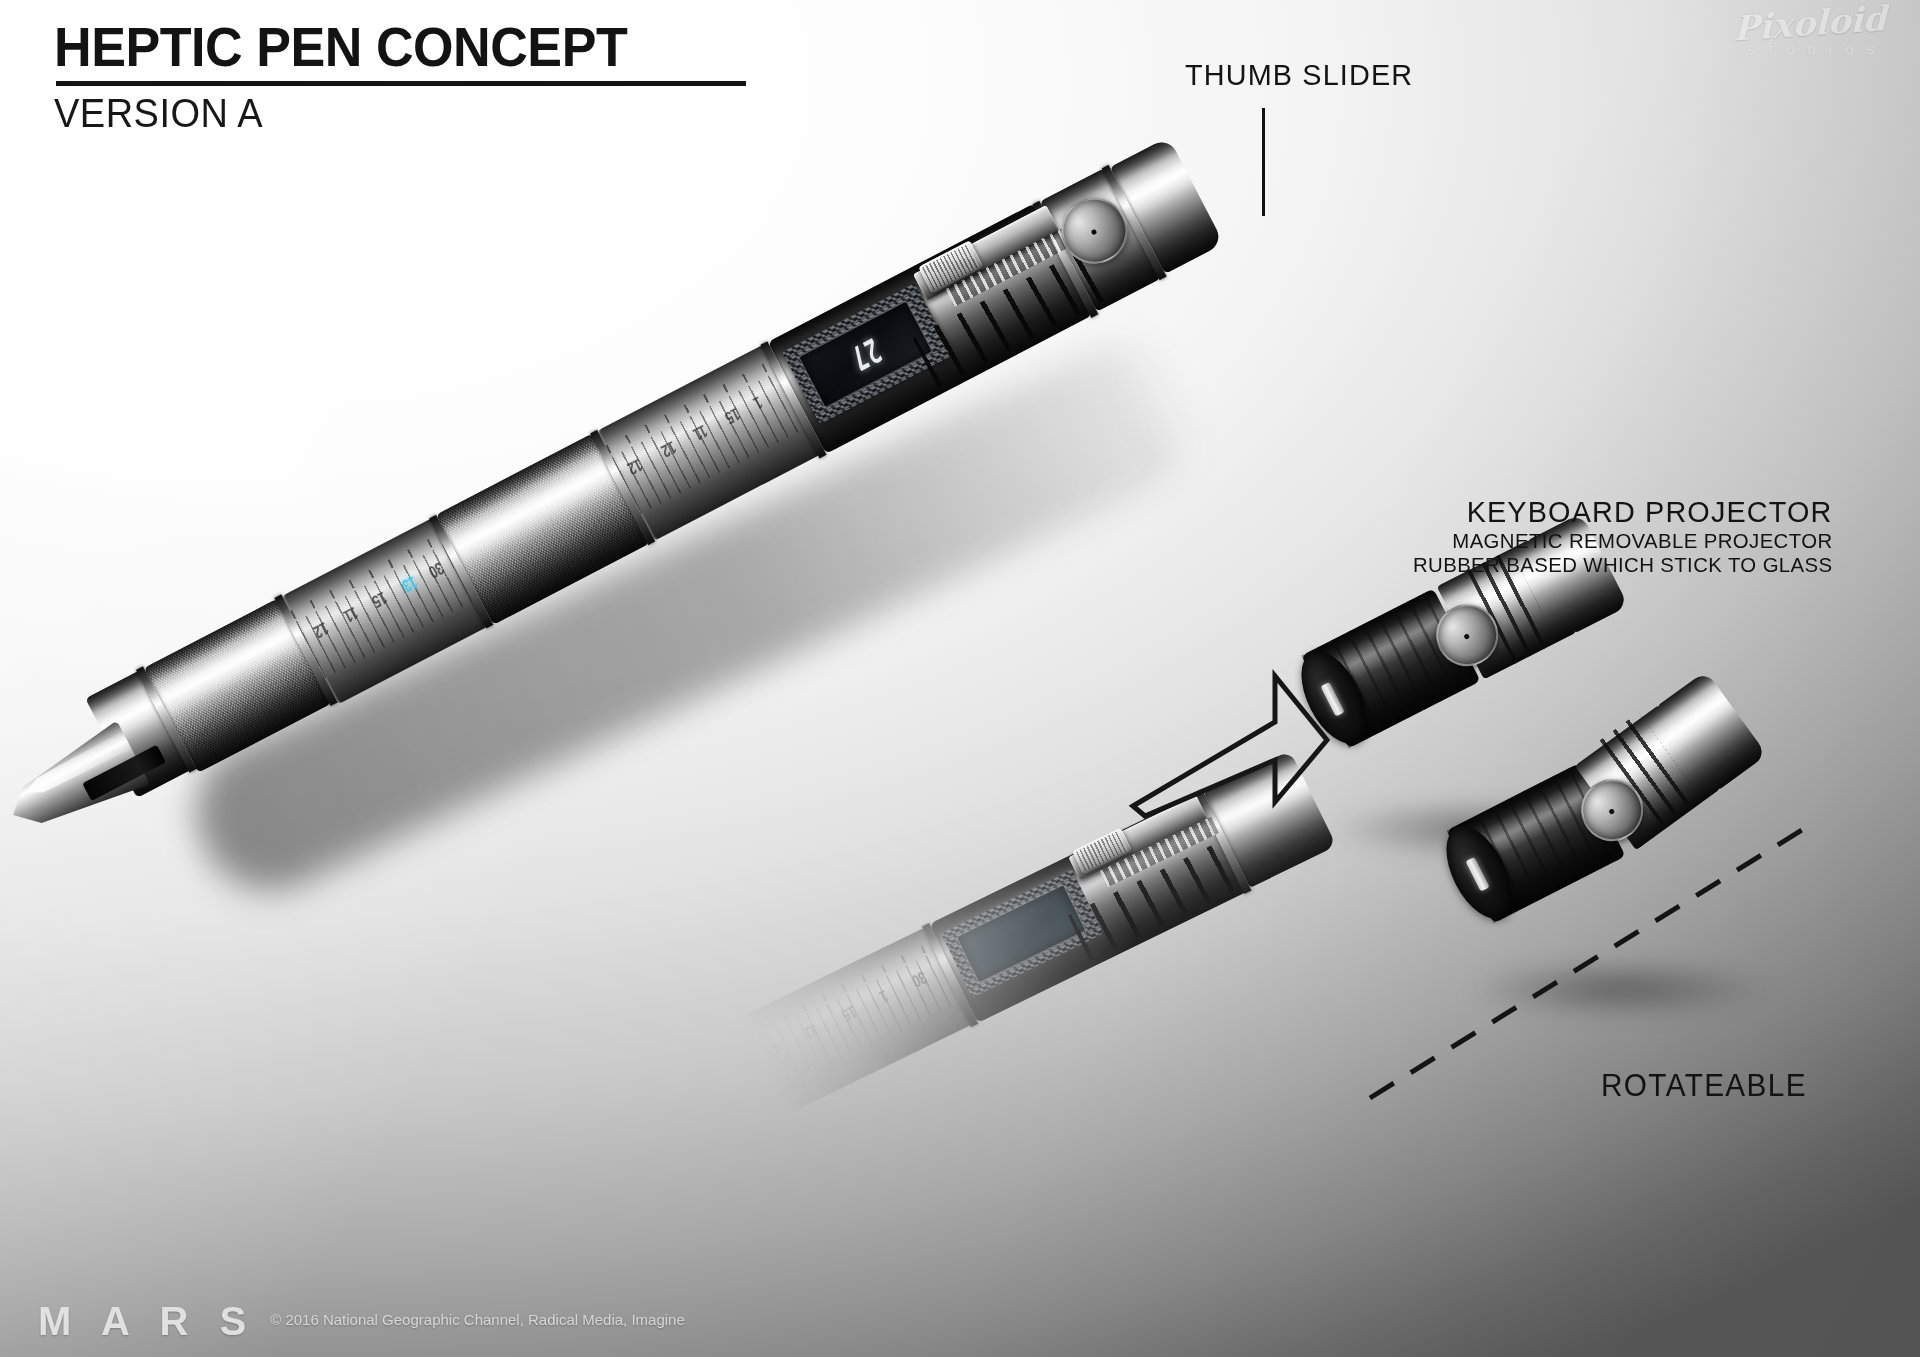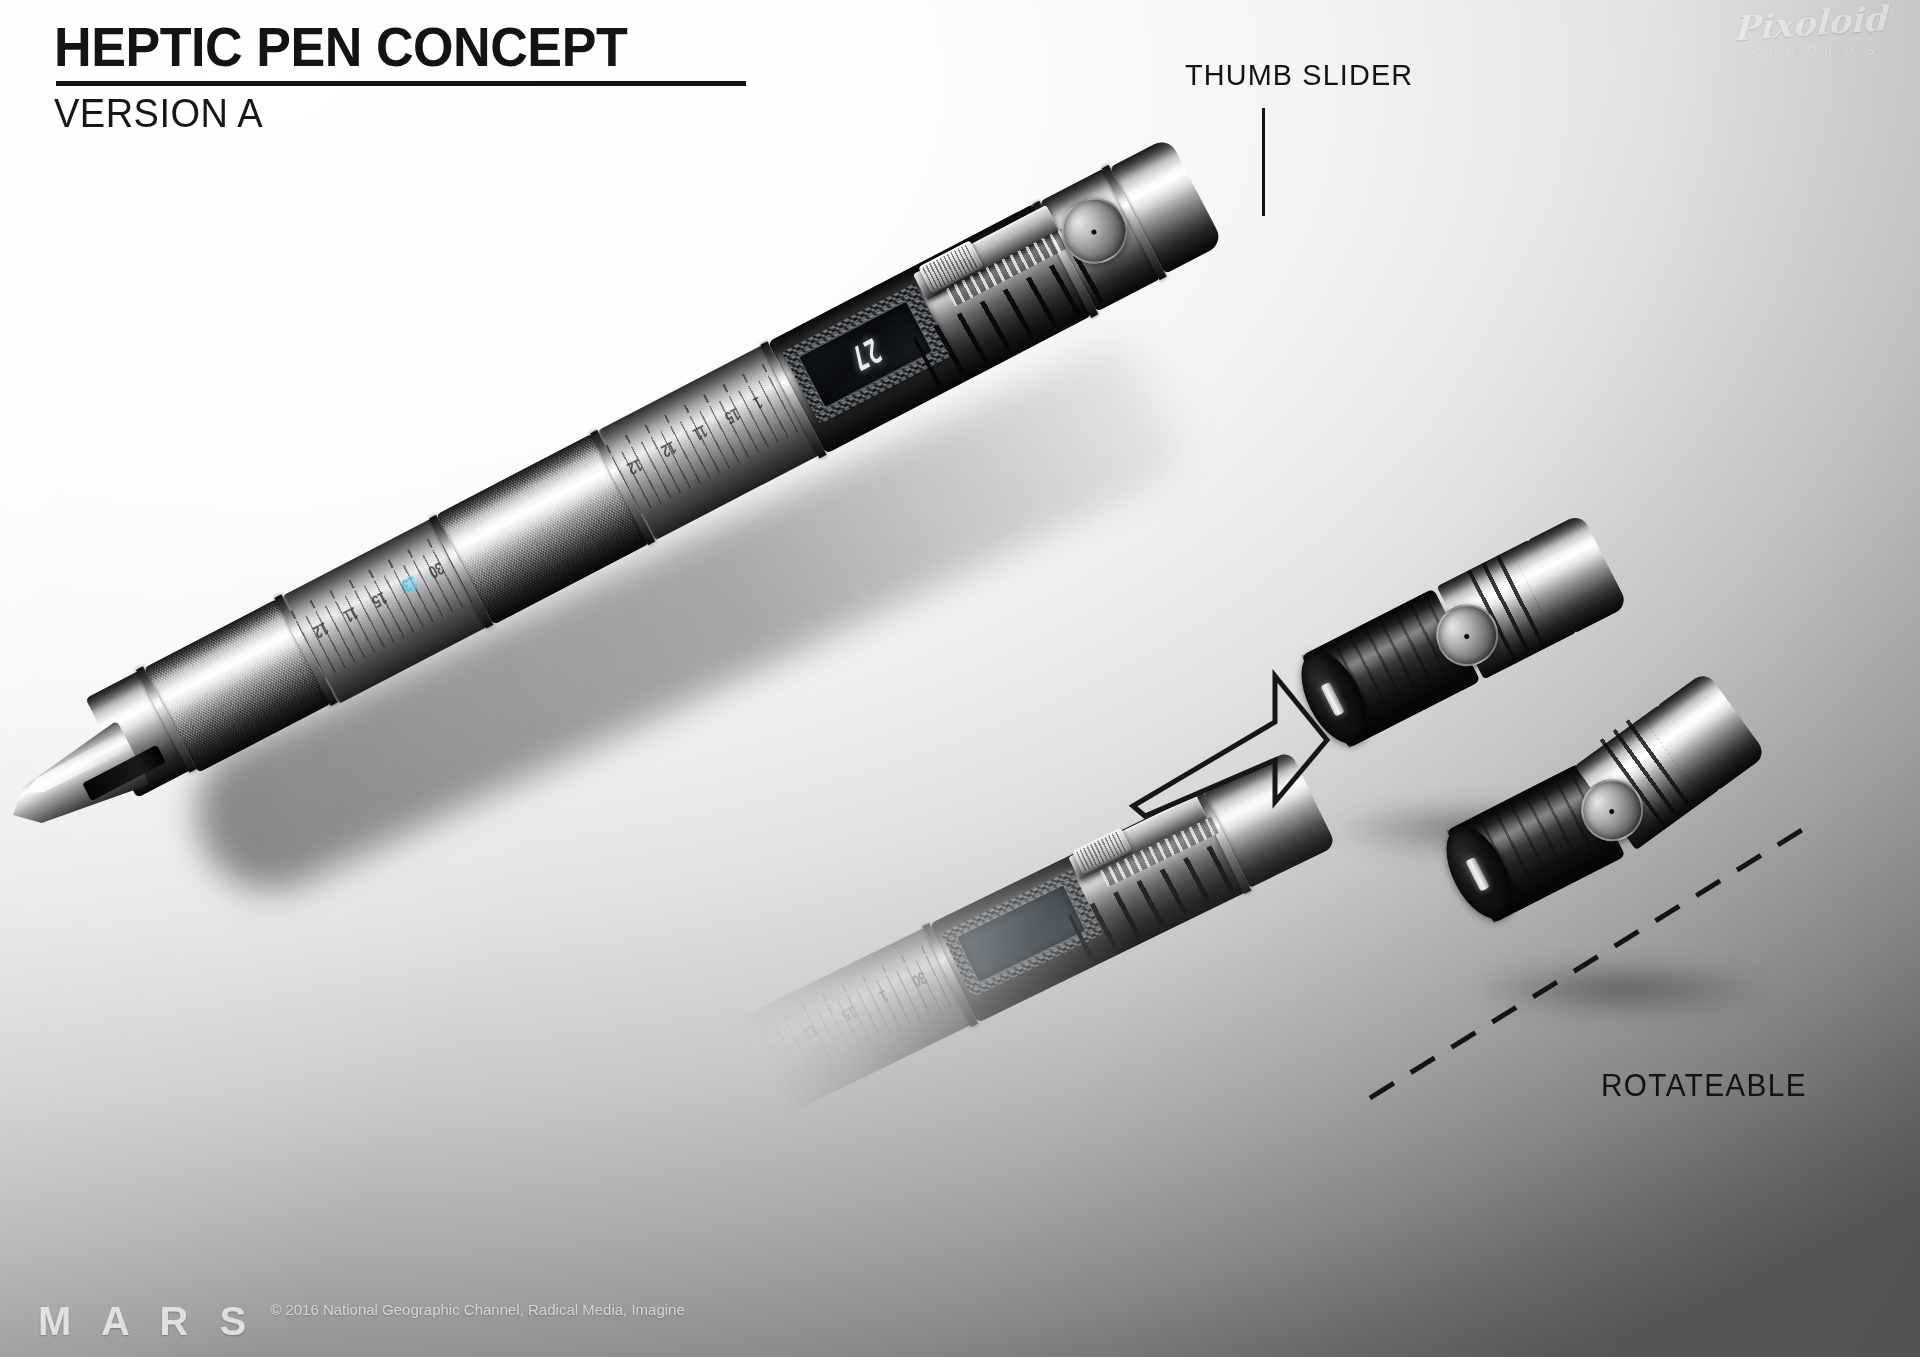--- a/index.html
+++ b/index.html
@@ -287,21 +287,21 @@
 
   
   .mod-shadow{
     position:absolute; z-index:14; border-radius:60px;
     background: radial-gradient(ellipse at center, rgba(25,25,25,.45), rgba(0,0,0,0) 72%);
     filter: blur(10px);
   }
 
   
   .footer { position:absolute; left:38px; bottom:16px; z-index:40;
-            display:flex; align-items:flex-start; gap:14px; }
+            display:flex; align-items:center; gap:14px; }
   .mars {
     font-size:40px; font-weight:700; letter-spacing:10px; color:#e9e9e9;
     font-family:"Liberation Sans", sans-serif; line-height:1;
     opacity:.88; text-shadow:0 1px 2px rgba(0,0,0,.28);
   }
   .copyright {
     font-size:15px; color:#dcdcdc; opacity:.92; padding-bottom:4px;
     text-shadow:0 1px 2px rgba(0,0,0,.3); white-space:nowrap;
   }
 </style>
@@ -389,20 +389,25 @@
     <div class="ring" style="left:1146px; height:126px; top:-1px;"></div>
 
     <div class="seg metal round" style="left:1154px; width:66px; height:120px; top:2px; border-radius:5px 16px 16px 5px;"></div>
   </div>
 
   <div class="callout" id="callout-thumb">
     <div class="callout-title">THUMB SLIDER</div>
   </div>
   <div id="leader-thumb"></div>
 
+  <div class="callout" id="callout-projector">
+    <div class="callout-title">KEYBOARD PROJECTOR</div>
+    <div class="callout-line">MAGNETIC REMOVABLE PROJECTOR</div>
+    <div class="callout-line">RUBBER BASED WHICH STICK TO GLASS</div>
+  </div>
 
   <svg id="flow-arrow" width="210" height="160" viewBox="0 0 210 160">
     <polygon points="8,146 150,62 150,16 202,80 150,142 150,100 20,156" fill="none" stroke="#161616" stroke-width="5" stroke-linejoin="miter"></polygon>
   </svg>
 
   <svg id="rot-axis" width="500" height="330" viewBox="0 0 500 330">
     <line x1="30" y1="318" x2="478" y2="40" stroke="#141414" stroke-width="5" stroke-dasharray="28 20" stroke-linecap="butt"></line>
   </svg>
 
   <div class="mod-shadow" style="left:1330px; top:800px; width:300px; height:58px;"></div>

